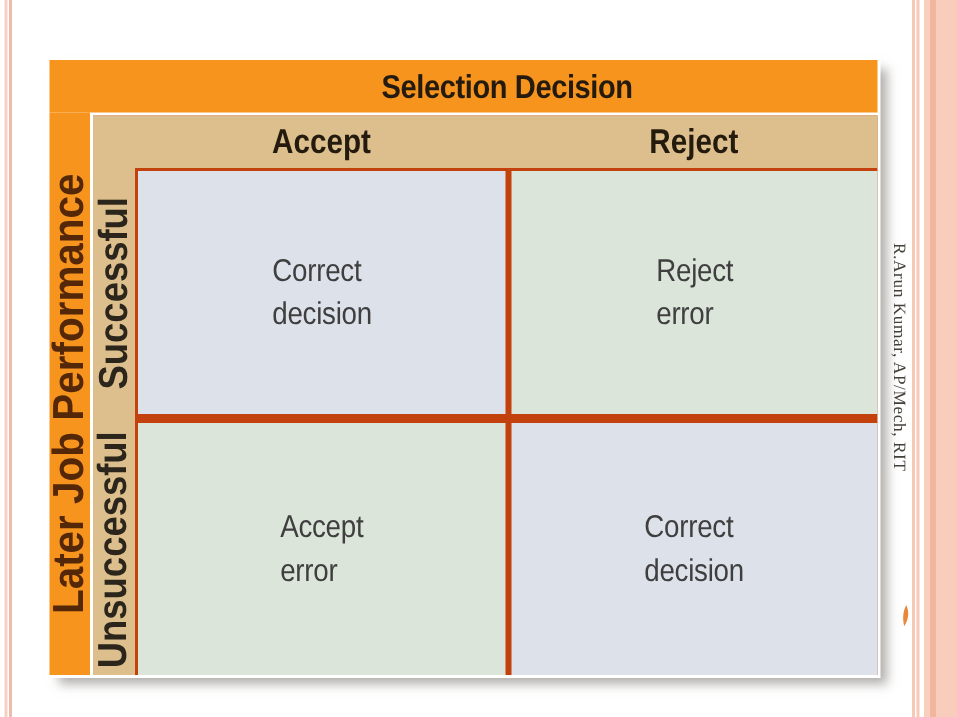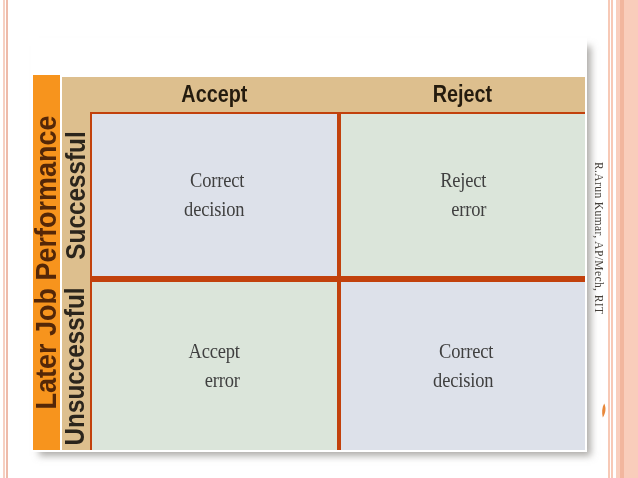--- a/index.html
+++ b/index.html
@@ -68,21 +68,21 @@
     white-space:nowrap;display:inline-block;
     transform:rotate(-90deg) scaleX(.9);
     font-size:27px;font-weight:bold;color:#2b251c;
   }
   .rh-successful{top:2px;height:163px;}
   .rh-unsuccessful{top:171px;height:167px;}
   .m-cells{
     position:absolute;left:30px;top:37px;width:493px;height:336px;
   }
   .cell{
-    position:absolute;display:flex;align-items:center;justify-content:center;text-align:right;font-family:Liberation Serif, serif;
+    position:absolute;display:flex;align-items:center;justify-content:center;text-align:left;
   }
   .cell span{
     font-size:21px;color:#3f3f3f;line-height:29px;white-space:pre-line;
     display:inline-block;transform:scaleX(.88);letter-spacing:-.2px;
   }
   .c-blue{background:#dde1ea;}
   .c-green{background:#dbe5da;}
   .q1{left:0;top:0;width:245px;height:162px;}
   .q2{left:249px;top:0;width:244px;height:162px;}
   .q3{left:0;top:168px;width:245px;height:168px;}
@@ -103,20 +103,25 @@
 <div class="page">
 
   <div class="vline l-line1"></div>
   <div class="vline l-line2"></div>
   <div class="vline r-line1"></div>
   <div class="vline r-line2"></div>
   <div class="vline r-band"></div>
 
   <div class="matrix">
 
+    <div class="m-header">
+      <div class="m-title">
+        <span>Selection Decision</span>
+      </div>
+    </div>
 
     <div class="m-leftcol">
       <span>Later Job Performance</span>
     </div>
 
     <div class="m-inner">
 
       <div class="m-colheads">
         <div class="colhead ch-accept">
           <span>Accept</span>

